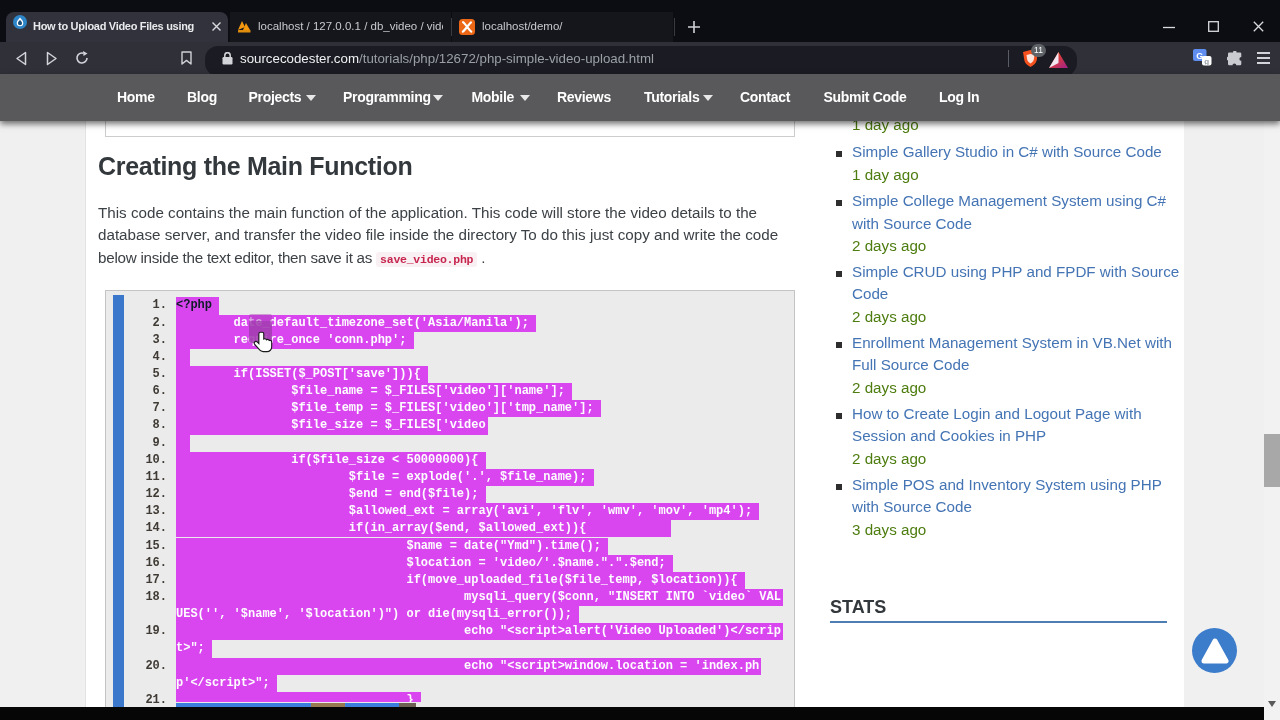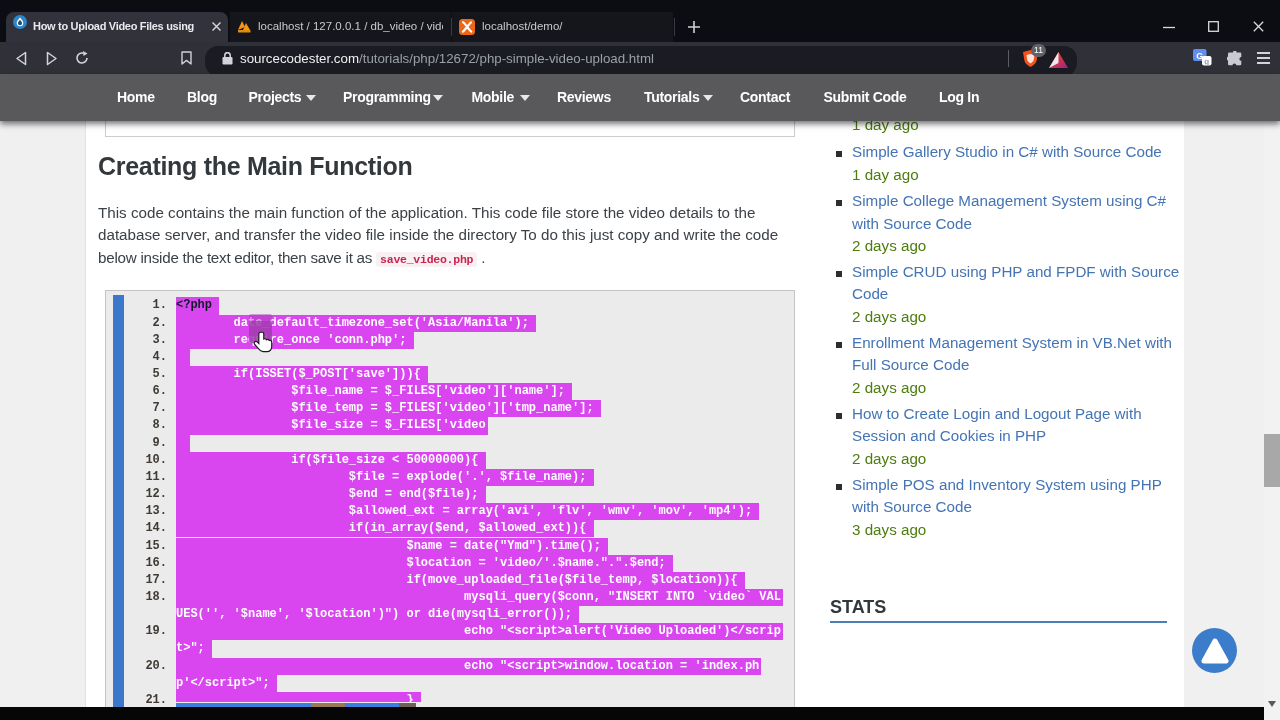--- a/index.html
+++ b/index.html
@@ -128,21 +128,21 @@
     <path d="M6 1.5 a1.8 1.8 0 0 1 3.6 0 H13 a1.3 1.3 0 0 1 1.3 1.3 V6 a1.9 1.9 0 0 0 0 3.8 V13 a1.3 1.3 0 0 1 -1.3 1.3 H9.3 a1.9 1.9 0 0 0 -3.8 0 H2.3 A1.3 1.3 0 0 1 1 13 V9.3 a1.8 1.8 0 0 1 0 -3.6 V3 A1.3 1.3 0 0 1 2.3 1.6 z" fill="#c9cbd0"></path>
   </svg>
   <div class="abs" style="left:1257px;top:10px;width:13px;height:2px;background:#d2d4d9"></div>
   <div class="abs" style="left:1257px;top:15px;width:13px;height:2px;background:#d2d4d9"></div>
   <div class="abs" style="left:1257px;top:20px;width:13px;height:2px;background:#d2d4d9"></div>
 </div>
 <div id="page">
   <div id="container"></div>
   <div id="prevbox"></div>
   <h1>Creating the Main Function</h1>
-  <div class="para" style="top:129.5px">This code contains the main function of the application. This code file store the video details to the</div>
+  <div class="para" style="top:129.5px">This code contains the main function of the application. This code will store the video details to the</div>
   <div class="para" style="top:152px">database server, and transfer the video file inside the directory To do this just copy and write the code</div>
   <div class="para ls3" style="top:174.5px">below inside the text editor, then save it as <span class="icode">save_video.php</span> .</div>
   <div id="codeblock"></div>
   <div id="gutterbar"></div>
 <div class="ln" style="top:223.4px">1.</div>
     <div class="cr" style="top:223.4px;width:43px"><span class="php">&lt;?php</span></div>
 <div class="ln" style="top:240.5px">2.</div>
     <div class="cr" style="top:240.5px;width:360px"><span class="">        date_default_timezone_set('Asia/Manila');</span></div>
 <div class="ln" style="top:257.7px">3.</div>
     <div class="cr" style="top:257.7px;width:238px"><span class="">        require_once 'conn.php';</span></div>
@@ -160,21 +160,21 @@
     <div class="cr" style="top:360.6px;width:14px"><span class=""></span></div>
 <div class="ln" style="top:377.8px">10.</div>
     <div class="cr" style="top:377.8px;width:310px"><span class="">                if($file_size &lt; 50000000){</span></div>
 <div class="ln" style="top:394.9px">11.</div>
     <div class="cr" style="top:394.9px;width:418px"><span class="">                        $file = explode('.', $file_name);</span></div>
 <div class="ln" style="top:412.0px">12.</div>
     <div class="cr" style="top:412.0px;width:310px"><span class="">                        $end = end($file);</span></div>
 <div class="ln" style="top:429.2px">13.</div>
     <div class="cr" style="top:429.2px;width:583px"><span class="">                        $allowed_ext = array('avi', 'flv', 'wmv', 'mov', 'mp4');</span></div>
 <div class="ln" style="top:446.3px">14.</div>
-    <div class="cr" style="top:446.3px;width:418px"><span class="">                        if(in_array($end, $allowed_ext)){</span></div>
+    <div class="cr" style="top:446.3px;width:495px"><span class="">                        if(in_array($end, $allowed_ext)){</span></div>
 <div class="ln" style="top:463.5px">15.</div>
     <div class="cr" style="top:463.5px;width:432px"><span class="">                                $name = date("Ymd").time();</span></div>
 <div class="ln" style="top:480.6px">16.</div>
     <div class="cr" style="top:480.6px;width:497px"><span class="">                                $location = 'video/'.$name.".".$end;</span></div>
 <div class="ln" style="top:497.8px">17.</div>
     <div class="cr" style="top:497.8px;width:569px"><span class="">                                if(move_uploaded_file($file_temp, $location)){</span></div>
 <div class="ln" style="top:514.9px">18.</div>
     <div class="cr" style="top:514.9px;width:607px"><span class="">                                        mysqli_query($conn, "INSERT INTO `video` VAL</span></div>
 <div class="cr" style="top:532.1px;width:403px"><span class="">UES('', '$name', '$location')") or die(mysqli_error());</span></div>
 <div class="ln" style="top:549.2px">19.</div>

